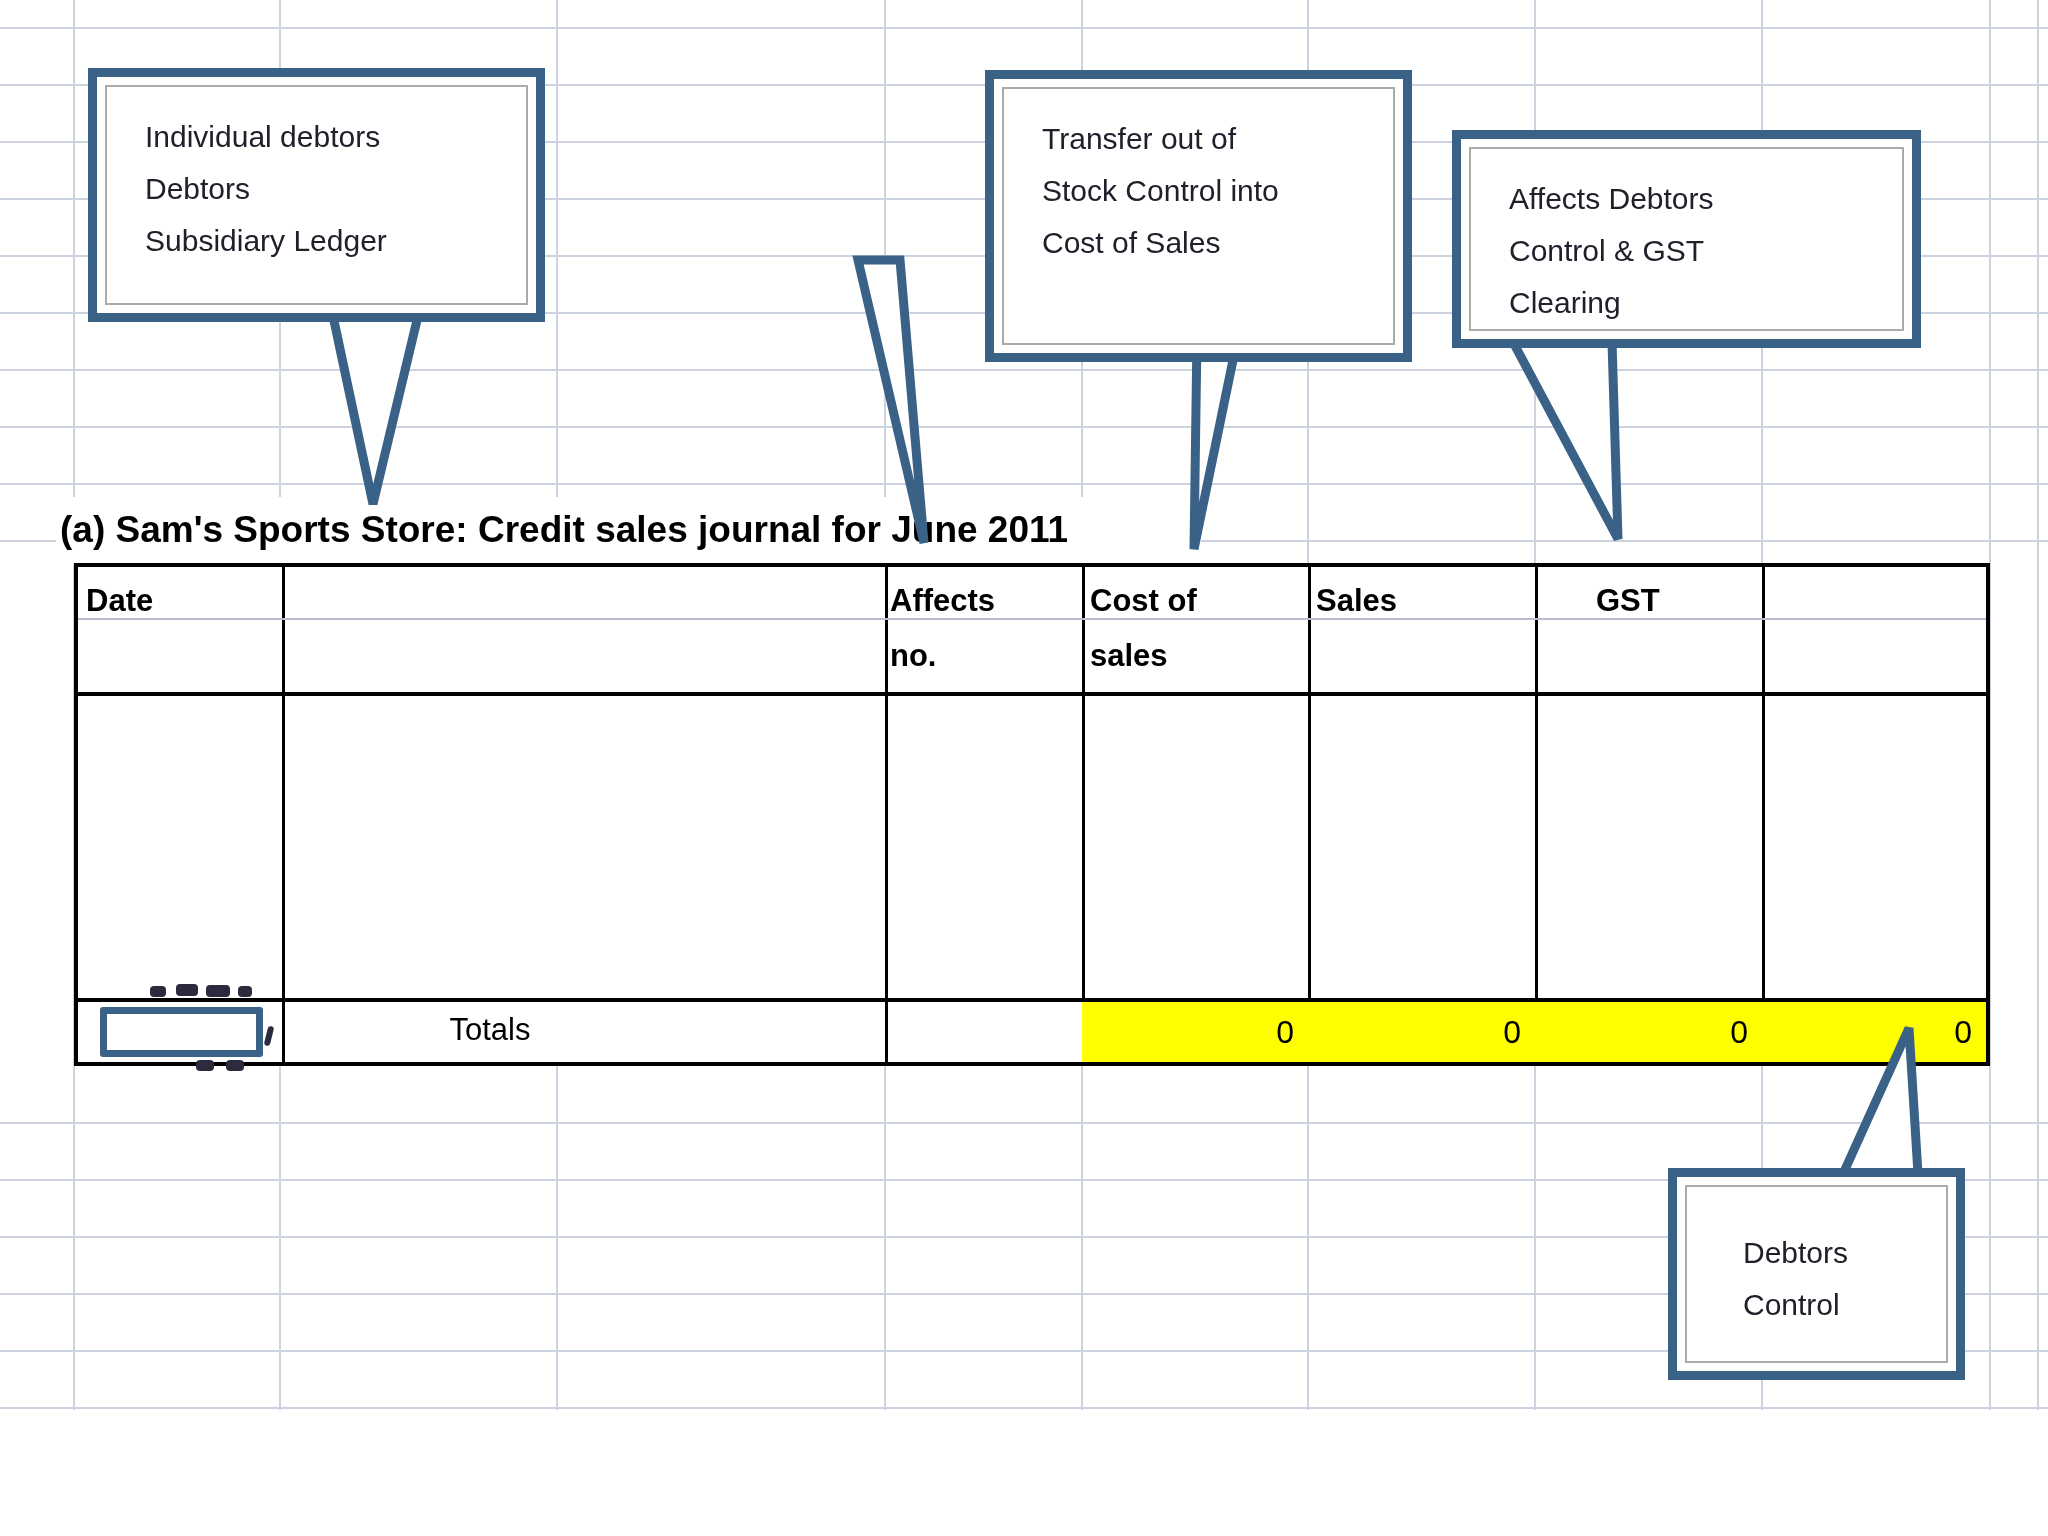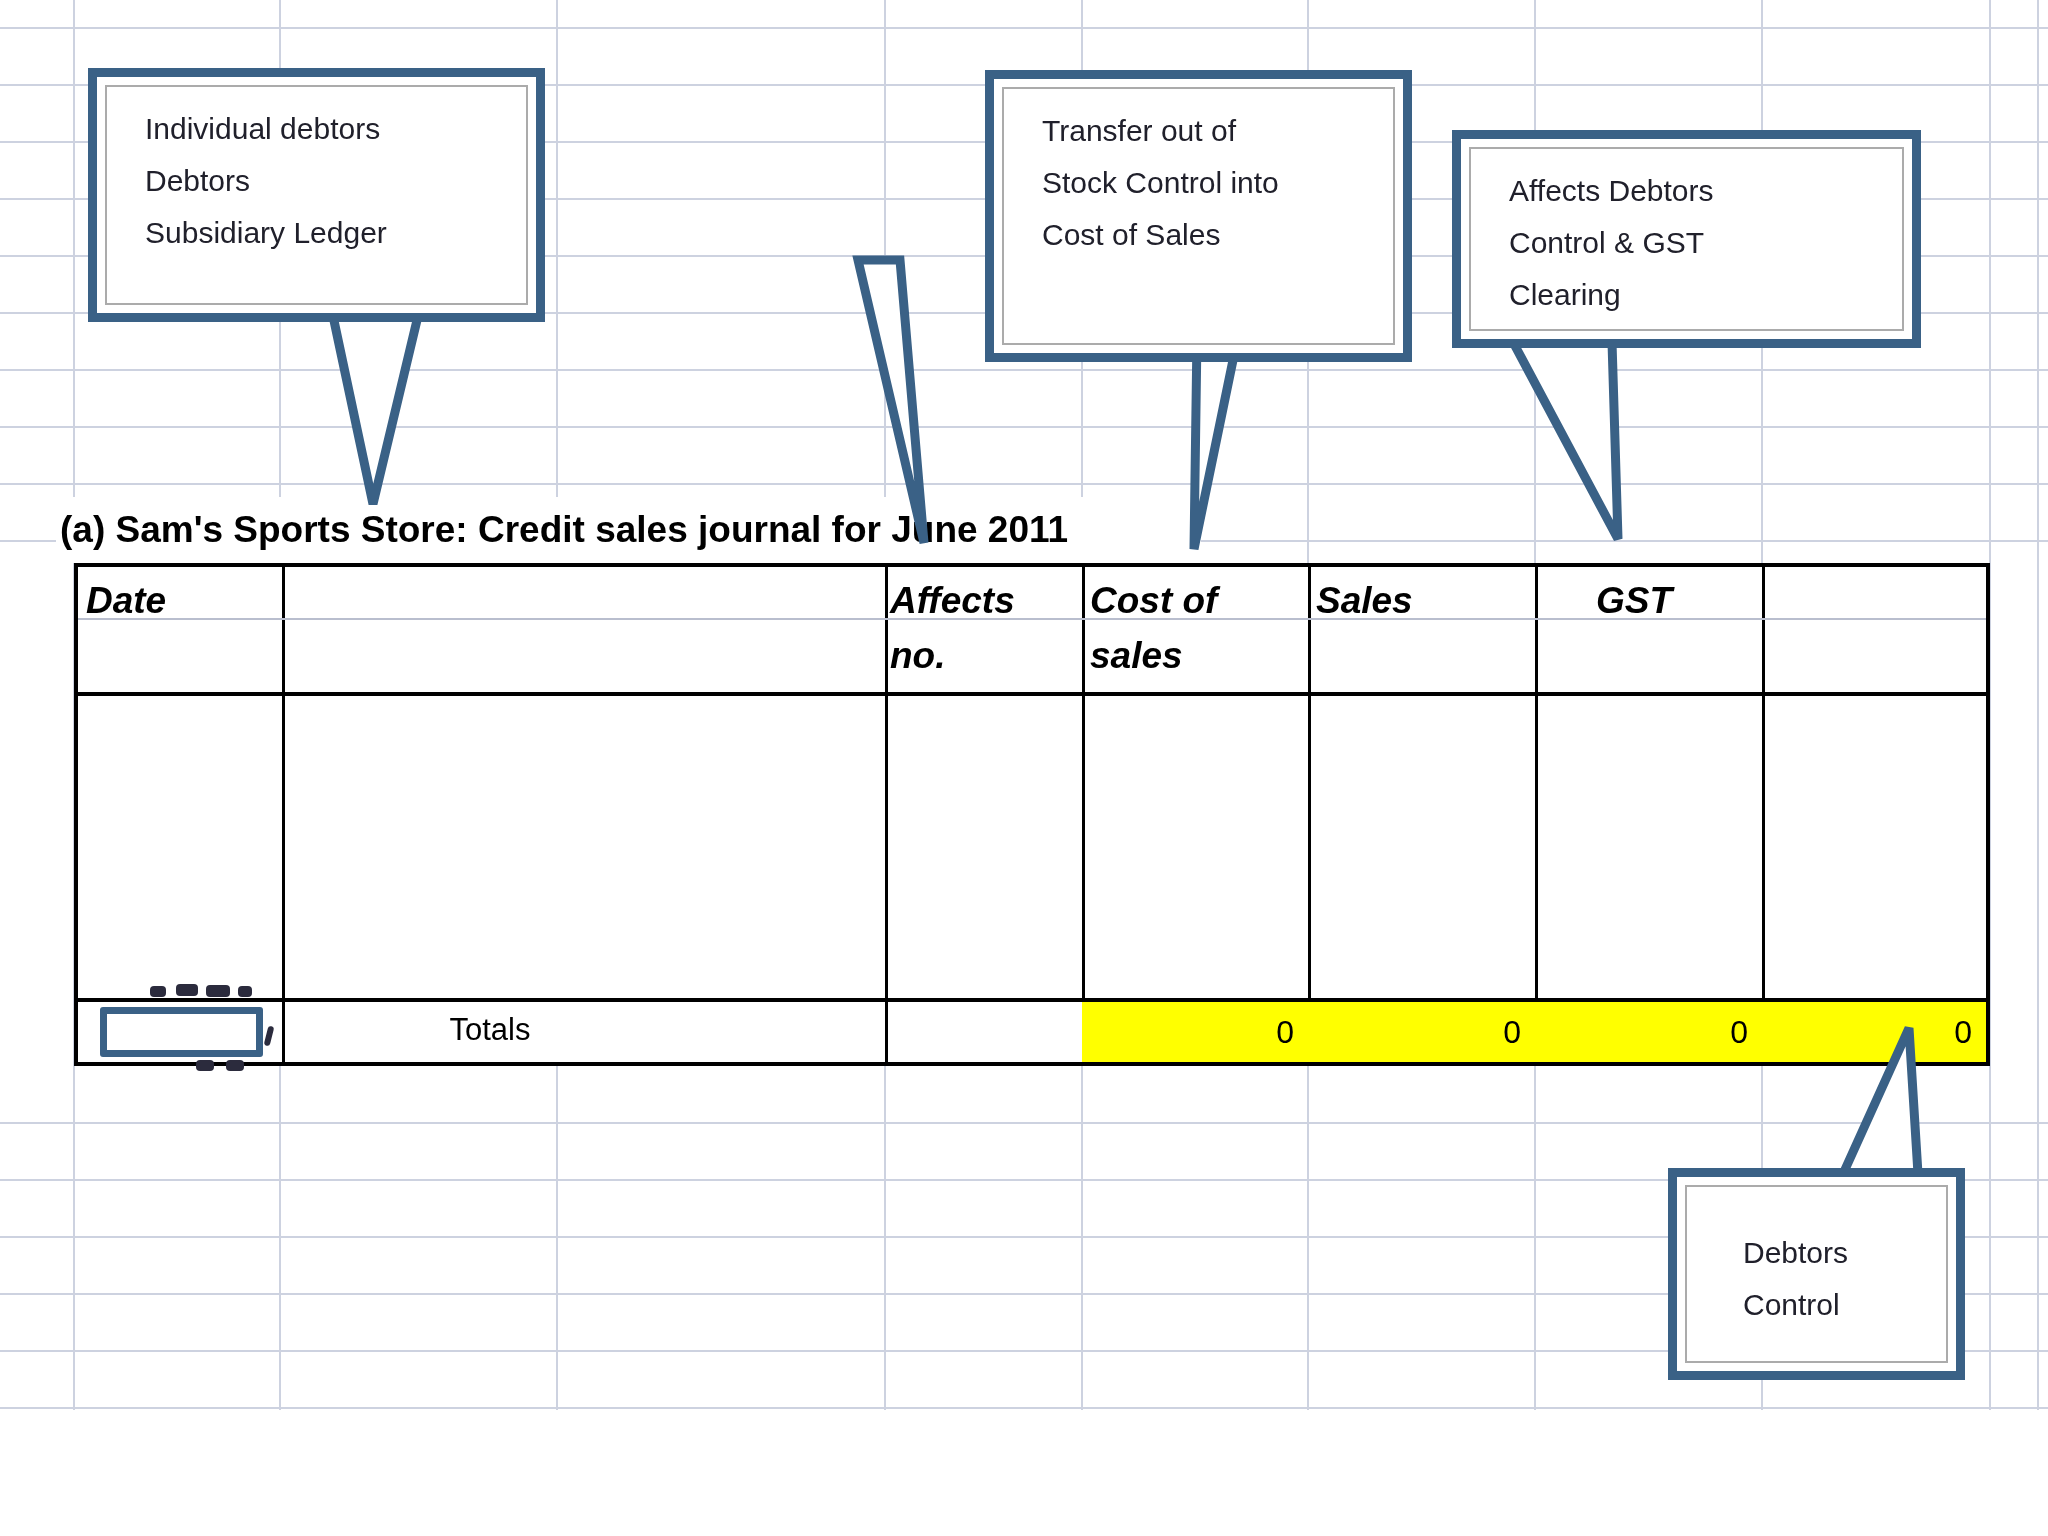--- a/index.html
+++ b/index.html
@@ -13,33 +13,33 @@
   #title-band{position:absolute;left:56px;top:497px;width:1145px;height:66px;background:#fff;z-index:2;}
   #title-band .t{font-size:37px;font-weight:bold;line-height:66px;white-space:nowrap;padding-left:4px;}
 
   
   #journal-table{position:absolute;left:74px;top:563px;width:1916px;height:503px;background:#fff;
                  border:4px solid #000;box-sizing:border-box;z-index:2;}
   .vline{position:absolute;top:0;bottom:0;width:3px;background:#000;}
   .hline{position:absolute;left:0;right:0;background:#000;}
   .hline-light{position:absolute;left:0;right:0;height:2px;background:#B9BECE;}
   .yellow{position:absolute;background:var(--highlight,#FFFF00);}
-  .hcell{position:absolute;font-size:37px;font-weight:bold;line-height:55px;white-space:pre-line;font-style:italic;}
+  .hcell{position:absolute;font-size:31px;font-weight:bold;line-height:55px;white-space:pre-line;}
   .tcell{position:absolute;font-size:32px;line-height:60px;text-align:right;}
   #totals-label{position:absolute;font-size:31px;line-height:62px;text-align:center;}
 
   
   #redaction-box{position:absolute;left:100px;top:1007px;width:163px;height:50px;background:#fff;
                  border:7px solid var(--accent,#3A6186);border-radius:3px;box-sizing:border-box;z-index:4;}
   .frag{position:absolute;background:#2B2B3D;border-radius:4px;z-index:3;}
 
   
   .callout{position:absolute;background:#fff;border:9px solid var(--accent,#3A6186);box-sizing:border-box;z-index:6;}
   .callout-inner{position:absolute;inset:8px;border:2px solid #ABABAB;box-sizing:border-box;
-                 padding:16px 14px 12px 38px;}
+                 padding:24px 14px 12px 38px;}
   .callout-text{font-size:30px;line-height:52px;color:#20202B;white-space:pre-line;}
   #callout-debtors-control .callout-inner{padding-left:56px;padding-top:40px;}
 </style>
 </head>
 <body>
 
 <div id="stage">
 
   <svg class="layer" width="2048" height="1536" style="z-index:0">
     <g>

